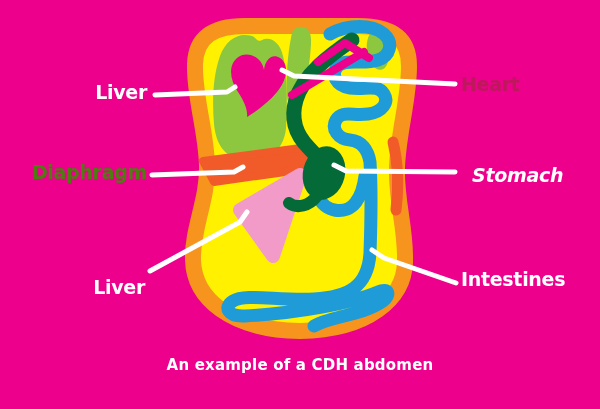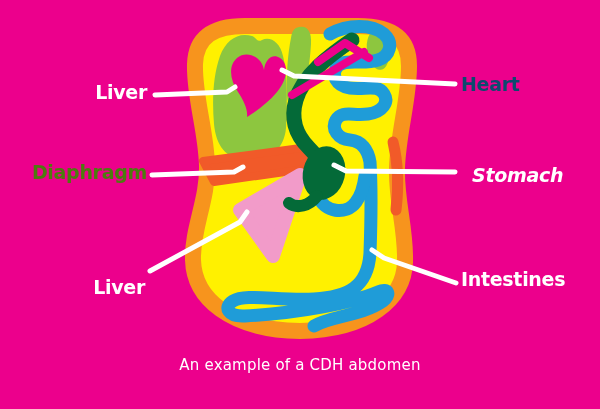--- a/index.html
+++ b/index.html
@@ -23,21 +23,21 @@
   .label-lungs{right:453px;top:81px;}
   .label-diaphragm{right:453px;top:161px;}
   .label-liver{right:455px;top:276px;}
   .label-heart{left:461px;top:73px;}
   .label-stomach{left:472px;top:164px;font-style:italic;}
   .label-intestines{left:461px;top:268px;}
   .caption{
     position:absolute;
     left:0;right:0;top:356px;
     text-align:center;
-    font-weight:normal;
+    font-weight:bold;
     font-size:15px;
     letter-spacing:0.2px;
   }
 </style>
 </head>
 <body>
 
 <div class="scene">
 
   <svg viewBox="0 0 600 409" width="600" height="409">
@@ -96,18 +96,18 @@
       <path d="M 150,271 L 240,222 L 247,212"></path>
       <path d="M 455,84 L 294,76 L 282,70"></path>
       <path d="M 455,172 L 346,171 L 334,165"></path>
       <path d="M 456,283 L 384,258 L 372,250"></path>
     </g>
   </svg>
 
   <div class="label left-side label-lungs" style="color: rgb(255, 255, 255);">Liver</div>
   <div class="label left-side label-diaphragm" style="color: #4d7c0f;">Diaphragm</div>
   <div class="label left-side label-liver" style="color: rgb(255, 255, 255);">Liver</div>
-  <div class="label right-side label-heart" style="color: #0c4a6e;">Heart</div>
+  <div class="label right-side label-heart" style="color: #be185d;">Heart</div>
   <div class="label right-side label-stomach" style="color: rgb(255, 255, 255);">Stomach</div>
   <div class="label right-side label-intestines" style="color: rgb(255, 255, 255);">Intestines</div>
 
   <div class="caption" style="color: rgb(255, 255, 255);">An example of a CDH abdomen</div>
 </div>
 
 </body></html>

